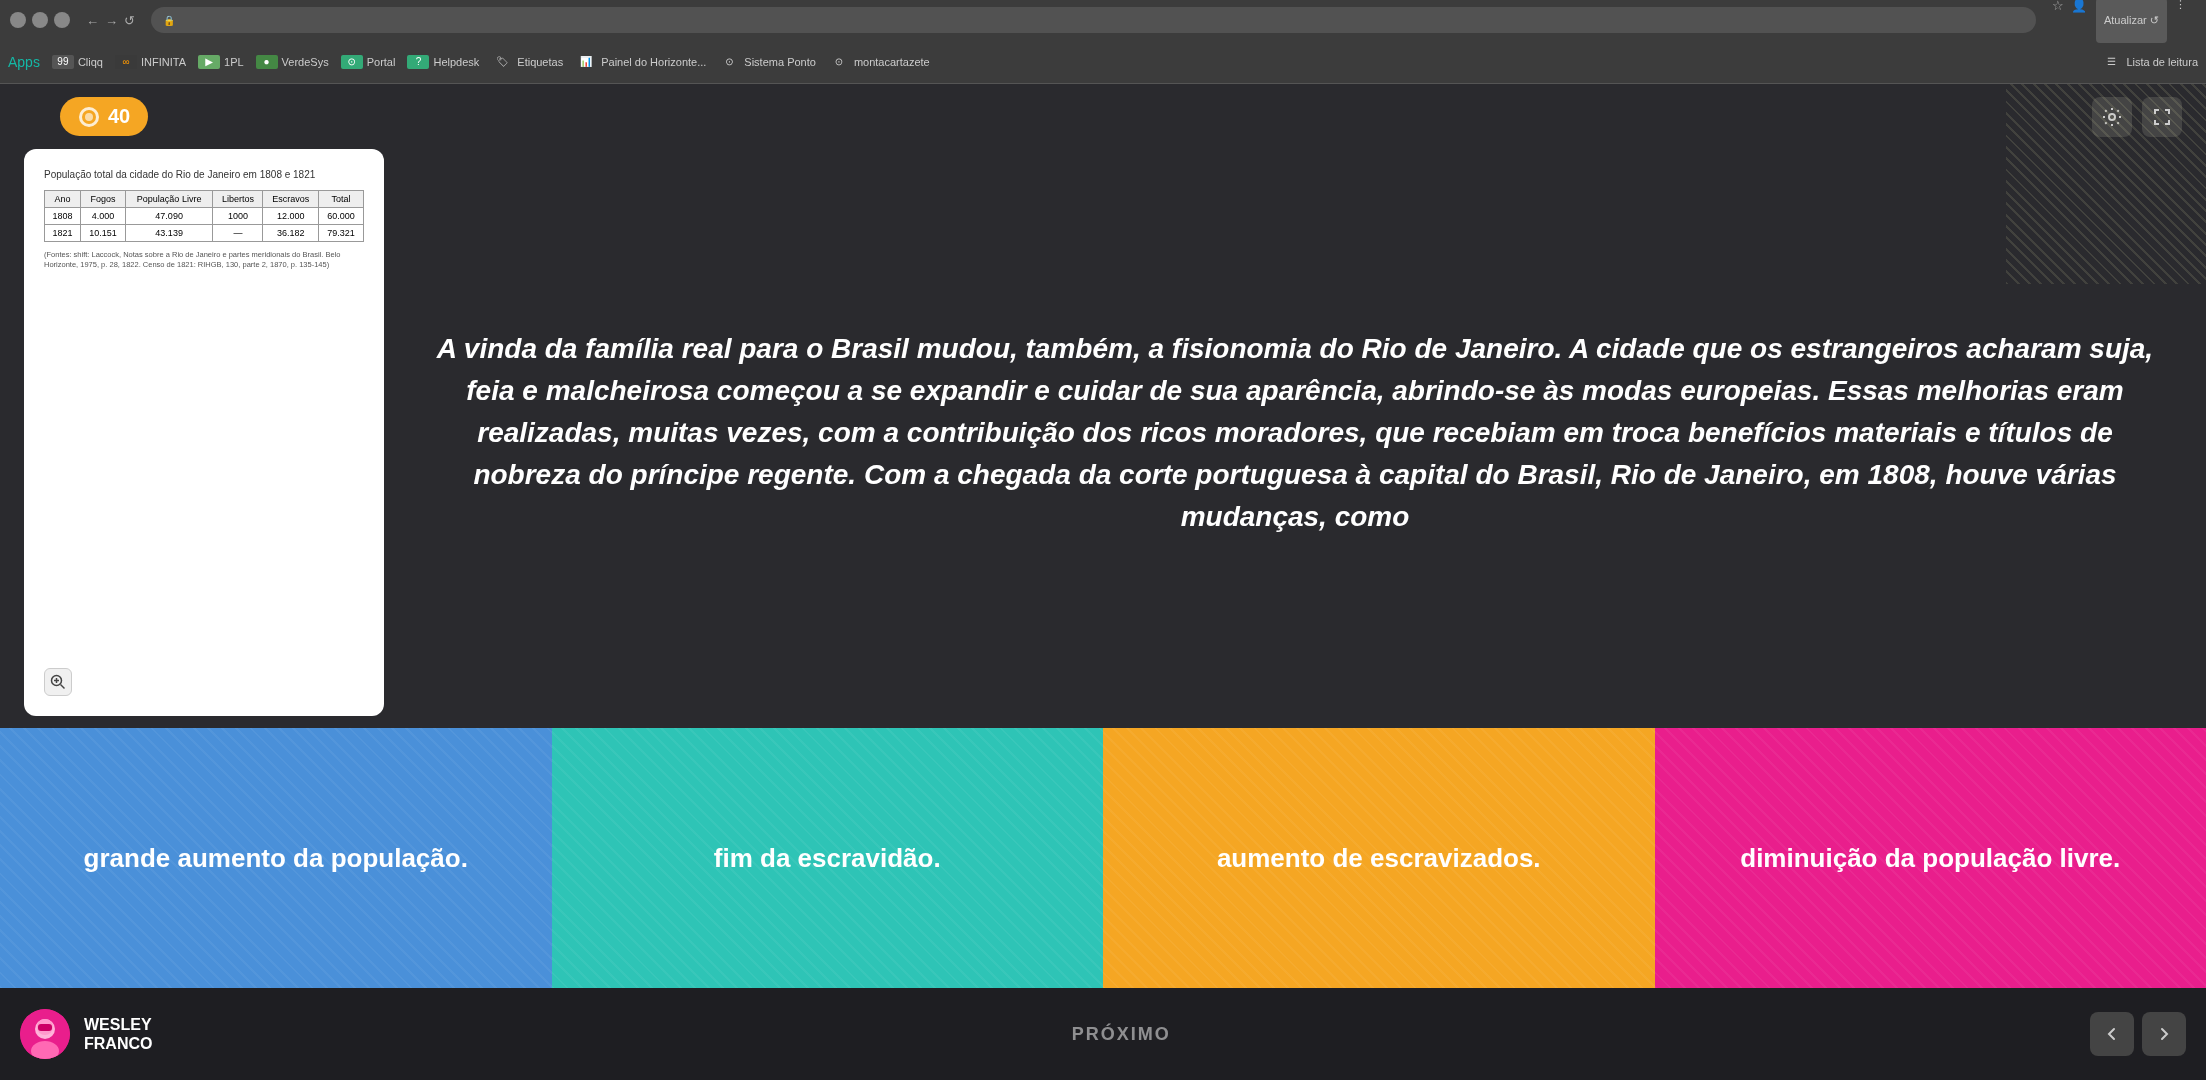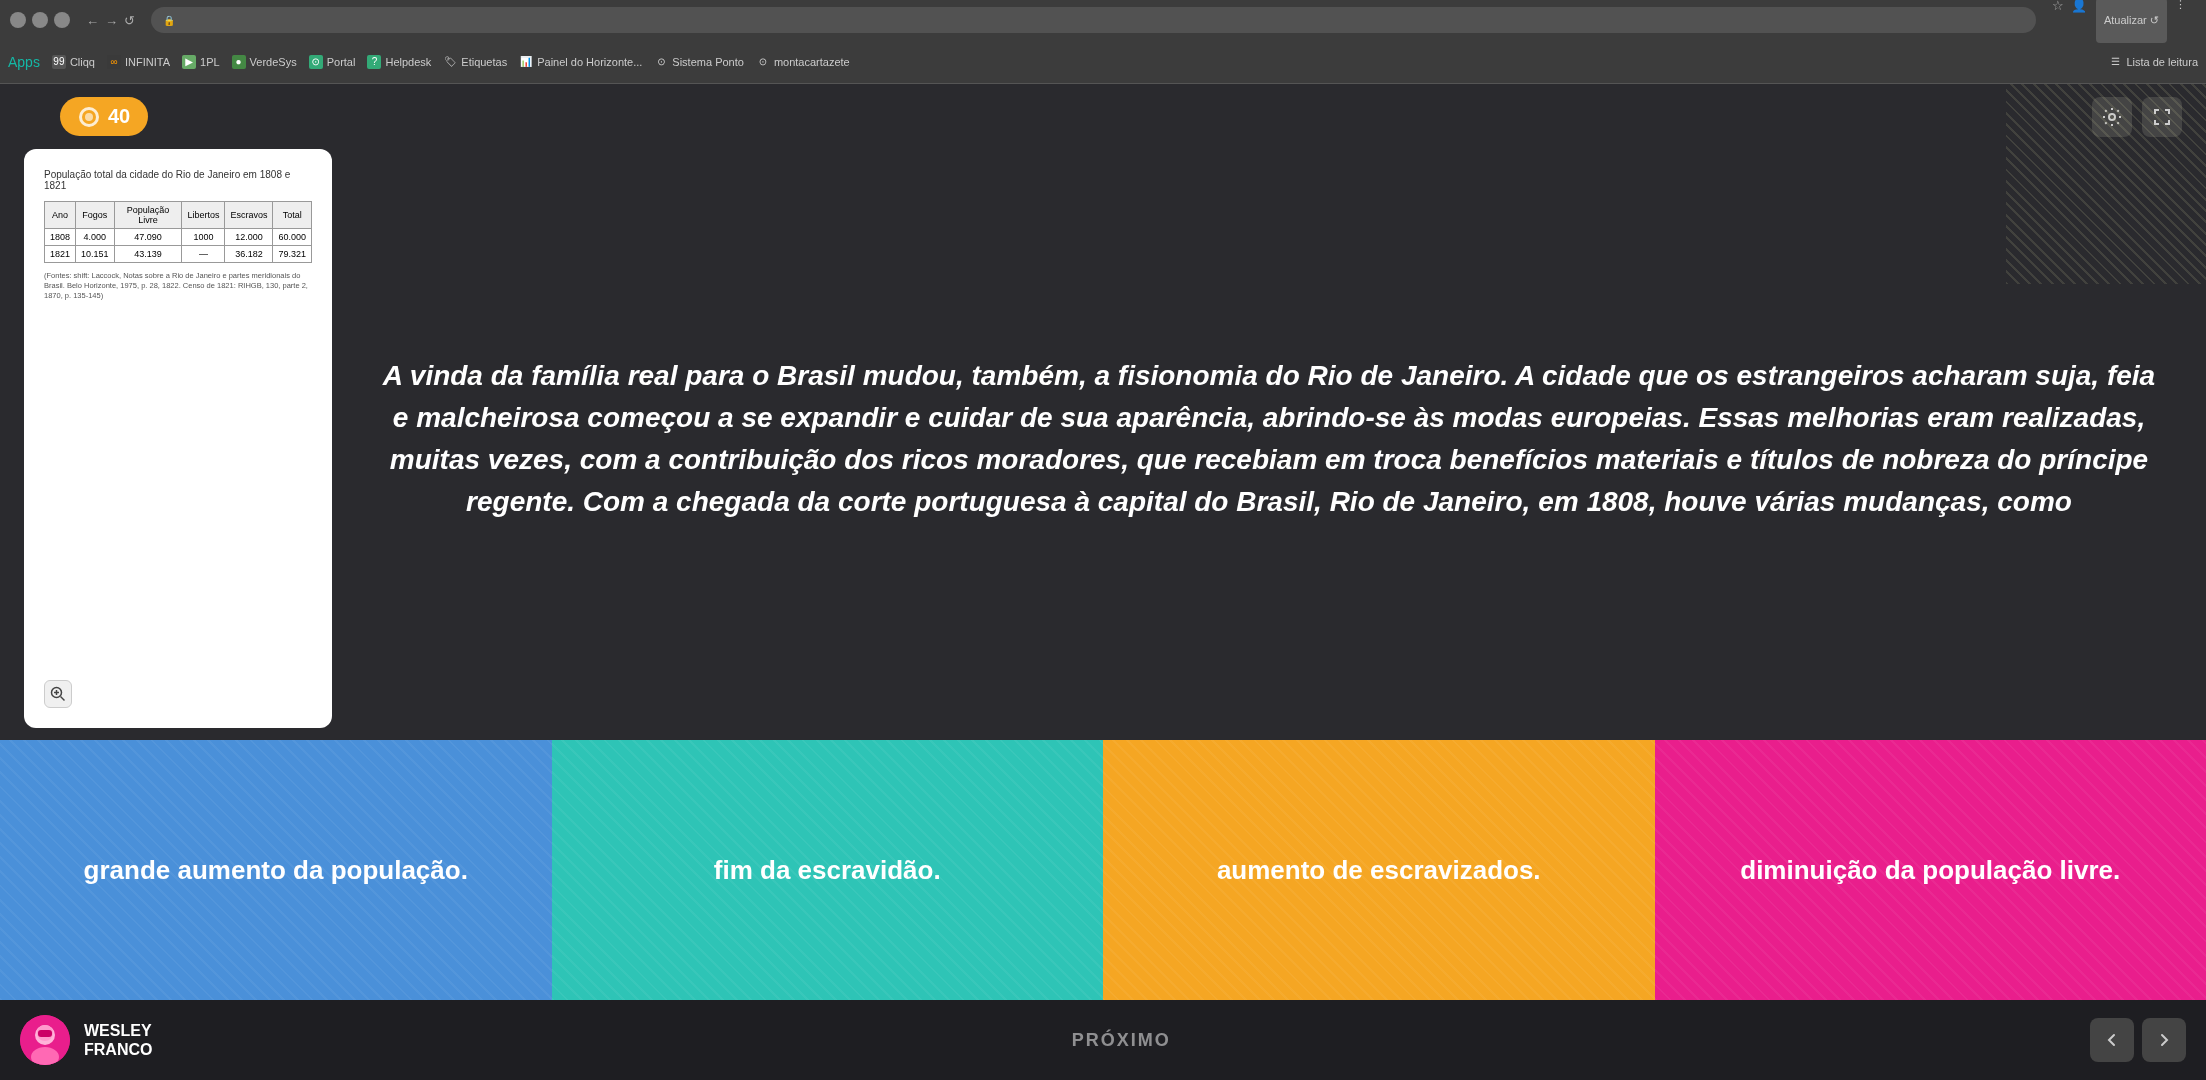--- a/index.html
+++ b/index.html
@@ -66,21 +66,21 @@
     .bookmark-item {
       color: #ccc;
       font-size: 11px;
       display: flex;
       align-items: center;
       gap: 4px;
       white-space: nowrap;
     }
 
     .bookmark-icon {
-      width: 14px;
+      width: 22px;
       height: 14px;
       border-radius: 2px;
       display: inline-flex;
       align-items: center;
       justify-content: center;
       font-size: 10px;
     }
 
     
     .game-area {
@@ -135,21 +135,21 @@
     
     .main-content {
       display: flex;
       flex: 1;
       padding: 0 24px 12px 24px;
       gap: 24px;
     }
 
     
     .image-panel {
-      width: 308px;
+      width: 360px;
       min-height: 280px;
       background: #fff;
       border-radius: 12px;
       padding: 20px;
       display: flex;
       flex-direction: column;
       justify-content: space-between;
       flex-shrink: 0;
     }
 
@@ -248,21 +248,21 @@
       line-height: 1.4;
     }
 
     .answer-a { background: #4a90d9; }
     .answer-b { background: #2ec4b6; }
     .answer-c { background: #f5a623; }
     .answer-d { background: #e91e8c; }
 
     
     .bottom-bar {
-      height: 80px;
+      height: 92px;
       background: #1e1e22;
       display: flex;
       align-items: center;
       justify-content: space-between;
       padding: 8px 20px;
     }
 
     .player-info {
       display: flex;
       align-items: center;

